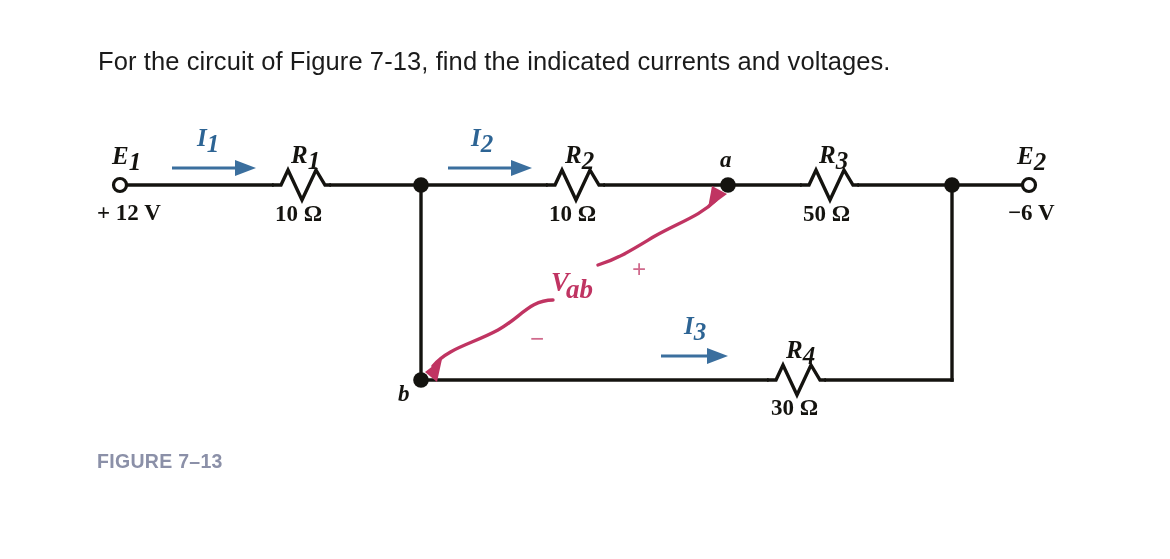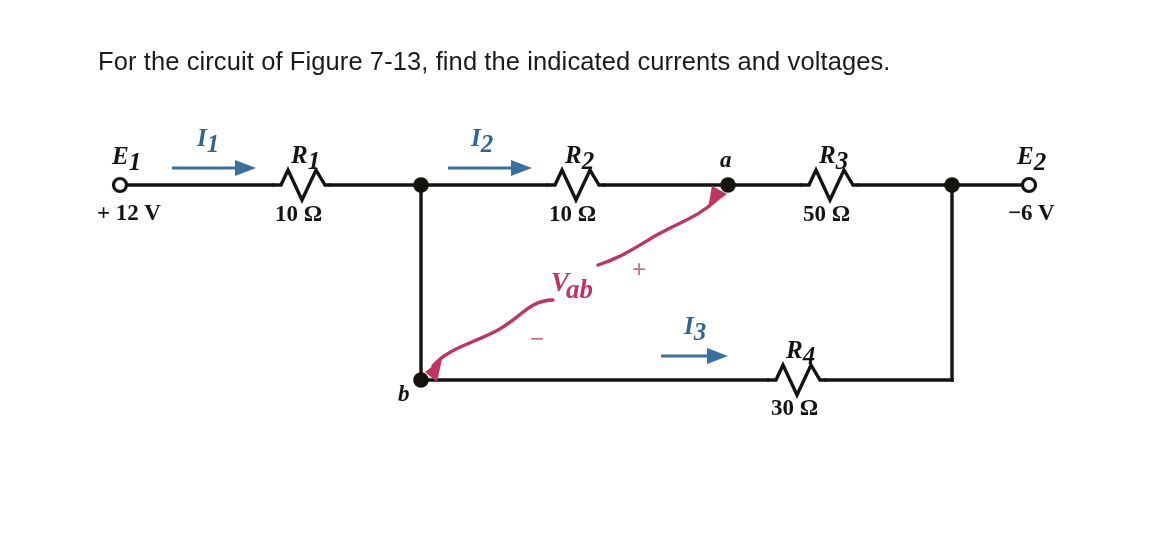--- a/index.html
+++ b/index.html
@@ -220,14 +220,15 @@
     <text class="lbl node-name" x="720" y="167">a</text>
     <text class="lbl node-name" x="398" y="401">b</text>
 
     <text class="vab-lbl" x="551" y="291">V<tspan class="vab-sub" dy="7">ab</tspan></text>
 
     <text class="sign" x="632" y="278">+</text>
     <text class="sign" x="530" y="347">−</text>
 
   </svg>
 
+  <div class="figure-caption">FIGURE 7–13</div>
 
 </div>
 
 </body></html>

